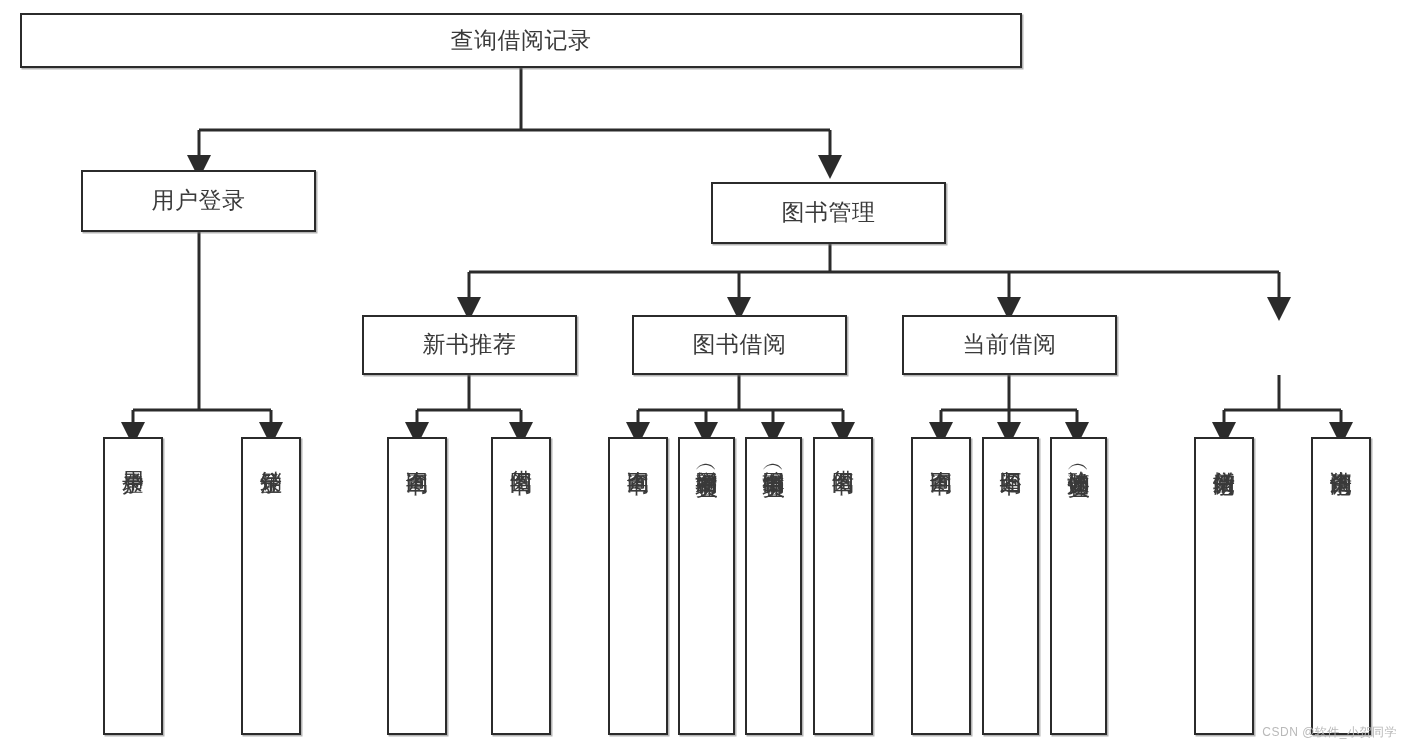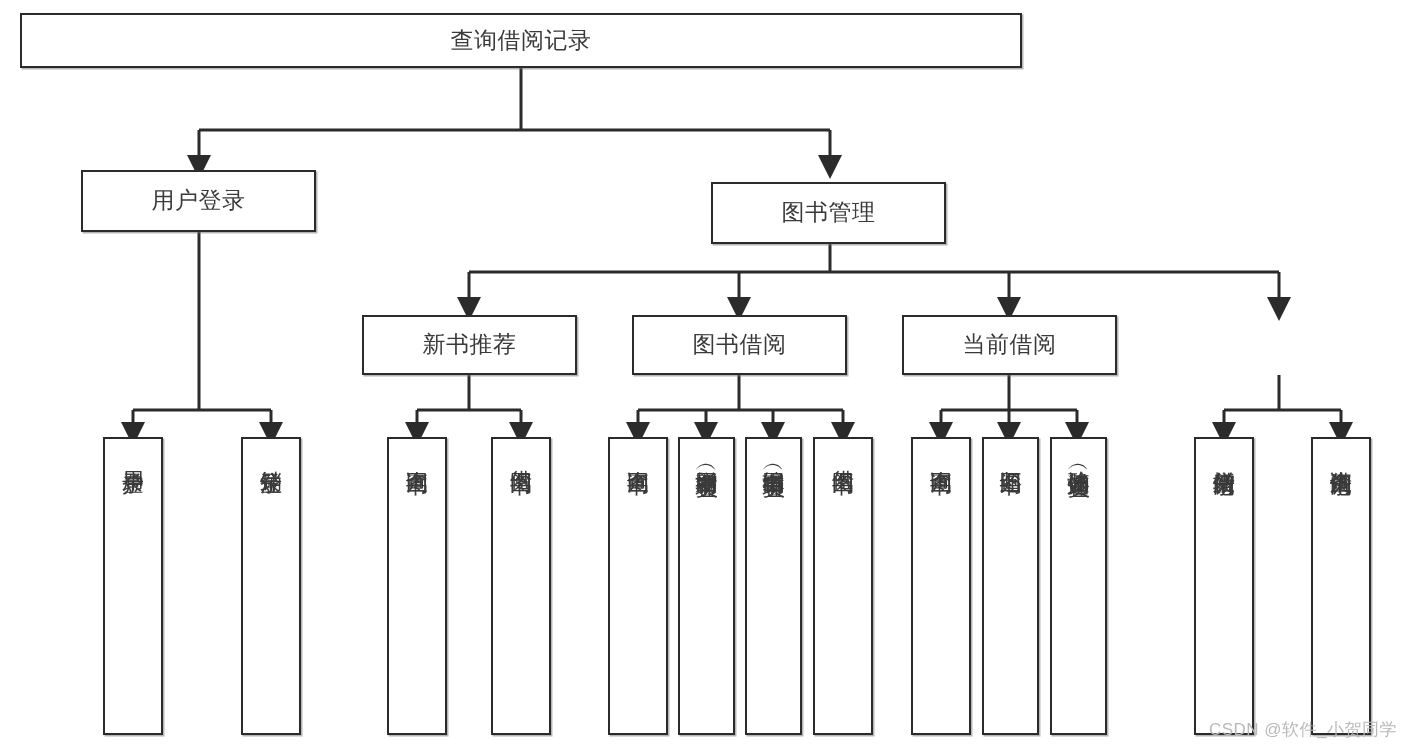--- a/index.html
+++ b/index.html
@@ -56,21 +56,21 @@
     font-size: 22px;
     line-height: 1.0;
     letter-spacing: 1px;
     max-height: 100%;
   }
   #watermark {
     position: absolute;
     right: 8px;
     bottom: 6px;
     color: #b9b9b9;
-    font-size: 17px;
+    font-size: 12px;
     letter-spacing: 0.5px;
     white-space: nowrap;
     user-select: none;
   }
 </style>
 </head>
 <body>
 
 <div id="diagram-root">
 

